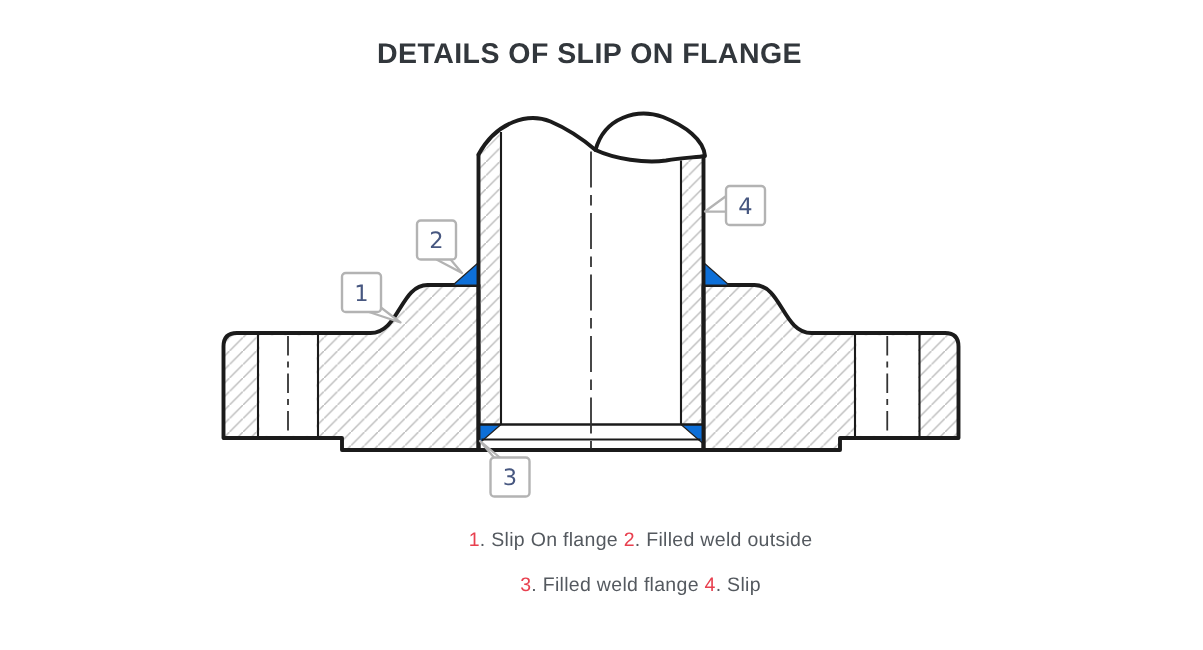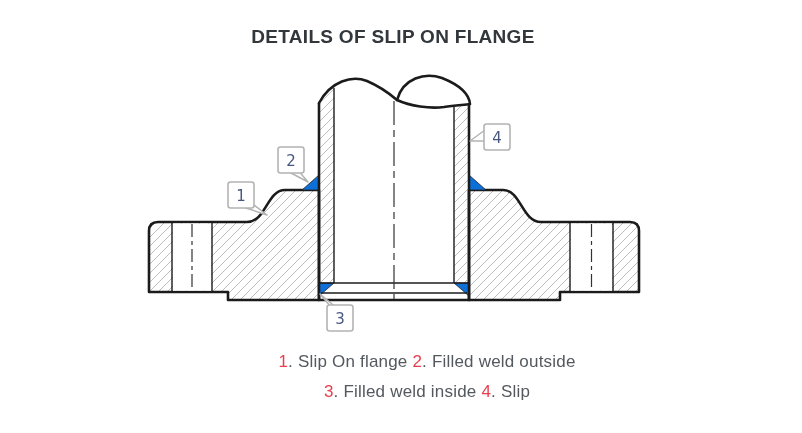--- a/index.html
+++ b/index.html
@@ -18,21 +18,21 @@
   .stage{position:relative;width:802px;height:433px;background:#fff;padding-left:37px;}
   .page-title{
     position:absolute;top:26px;left:393px;transform:translateX(-50%);
     font-size:19px;font-weight:700;letter-spacing:.3px;color:var(--title-color);
     white-space:nowrap;
   }
   .diagram-svg{position:absolute;left:0;top:0;}
   .legend{position:absolute;left:427px;width:0;top:0;}
   .legend-line{
     position:absolute;transform:translateX(-50%);white-space:nowrap;
-    font-size:17px;letter-spacing:.2px;color:var(--text-gray);
+    font-size:13px;letter-spacing:.2px;color:var(--text-gray);
   }
   .legend-line-1{top:352px;}
   .legend-line-2{top:382px;}
   .legend .num{color:var(--accent-red);font-weight:400;}
   .legend .lbl{color:var(--text-gray);}
   svg text.callout-num{
     font-family:"DejaVu Sans","Liberation Sans",sans-serif;
     font-size:15px;fill:var(--callout-num);
   }
 </style>
@@ -118,18 +118,18 @@
       <text class="callout-num" x="497" y="142.5" text-anchor="middle">4</text>
     </g>
   </svg>
 
   <div class="legend">
     <div class="legend-line legend-line-1">
       <span class="item"><span class="num">1</span><span class="lbl">. Slip On flange</span></span>
       <span class="item"><span class="num">2</span><span class="lbl">. Filled weld outside</span></span>
     </div>
     <div class="legend-line legend-line-2">
-      <span class="item"><span class="num">3</span><span class="lbl">. Filled weld inside</span></span>
+      <span class="item"><span class="num">3</span><span class="lbl">. Filled weld flange</span></span>
       <span class="item"><span class="num">4</span><span class="lbl">. Slip</span></span>
     </div>
   </div>
 
 </div>
 
 </body></html>

